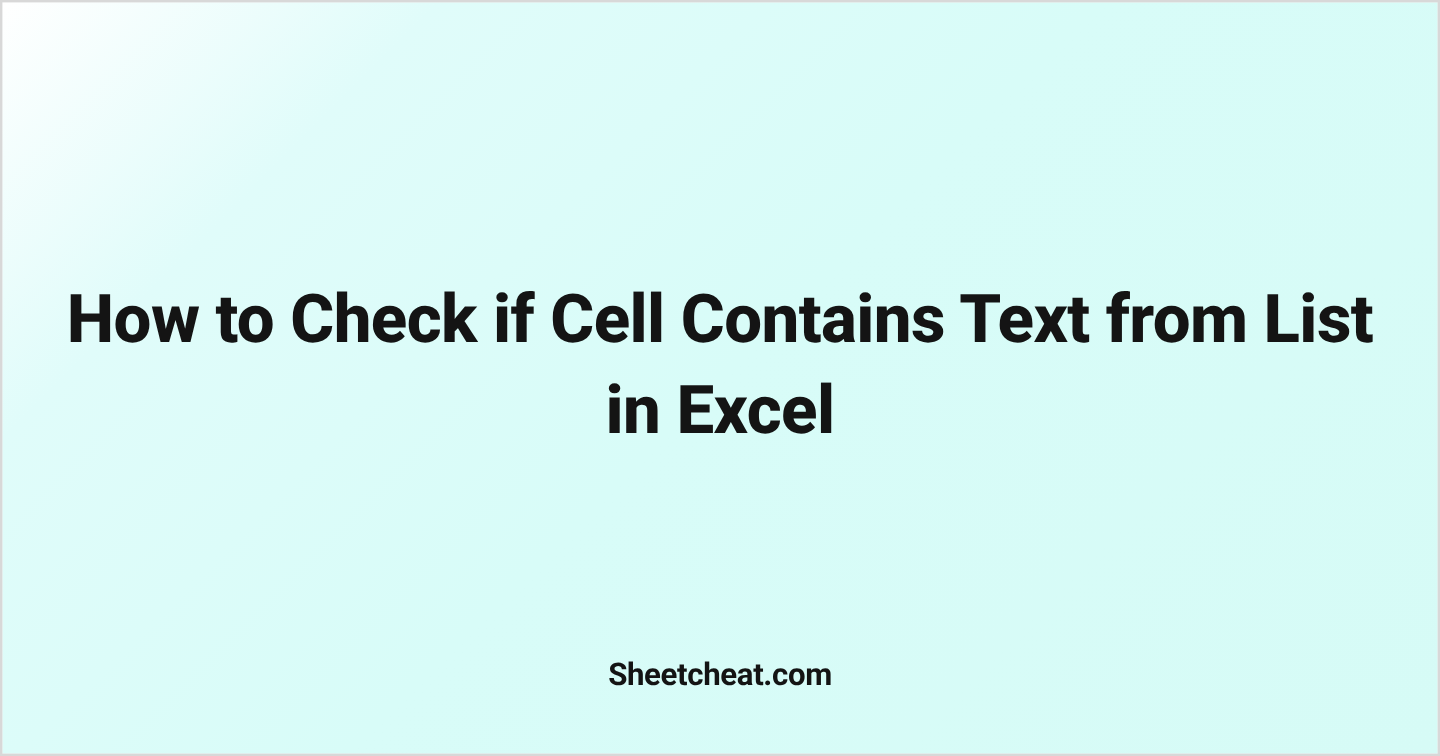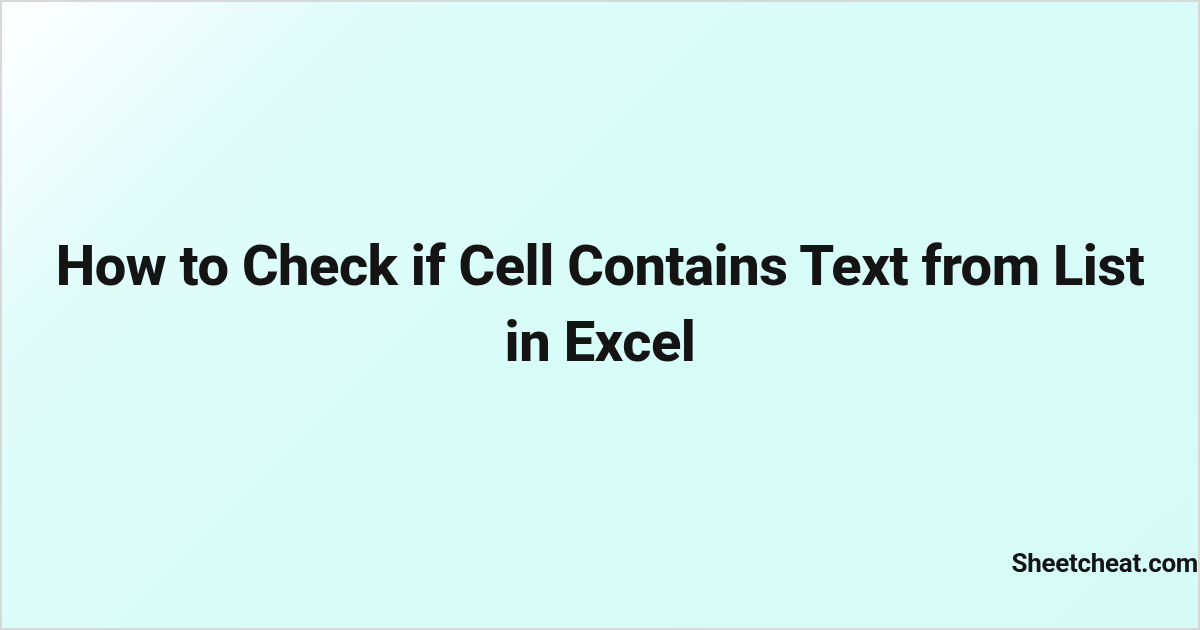--- a/index.html
+++ b/index.html
@@ -36,21 +36,21 @@
       line-height: 1.35;
       letter-spacing: -0.5px;
       margin-bottom: 20px;
     }
     
     .footer {
       position: absolute;
       bottom: 50px;
       left: 0;
       right: 0;
-      text-align: right;
+      text-align: center;
       font-size: 26px;
       font-weight: 700;
       color: #141414;
       letter-spacing: -0.3px;
     }
   </style>
 </head>
 <body>
 
 <div class="card">

